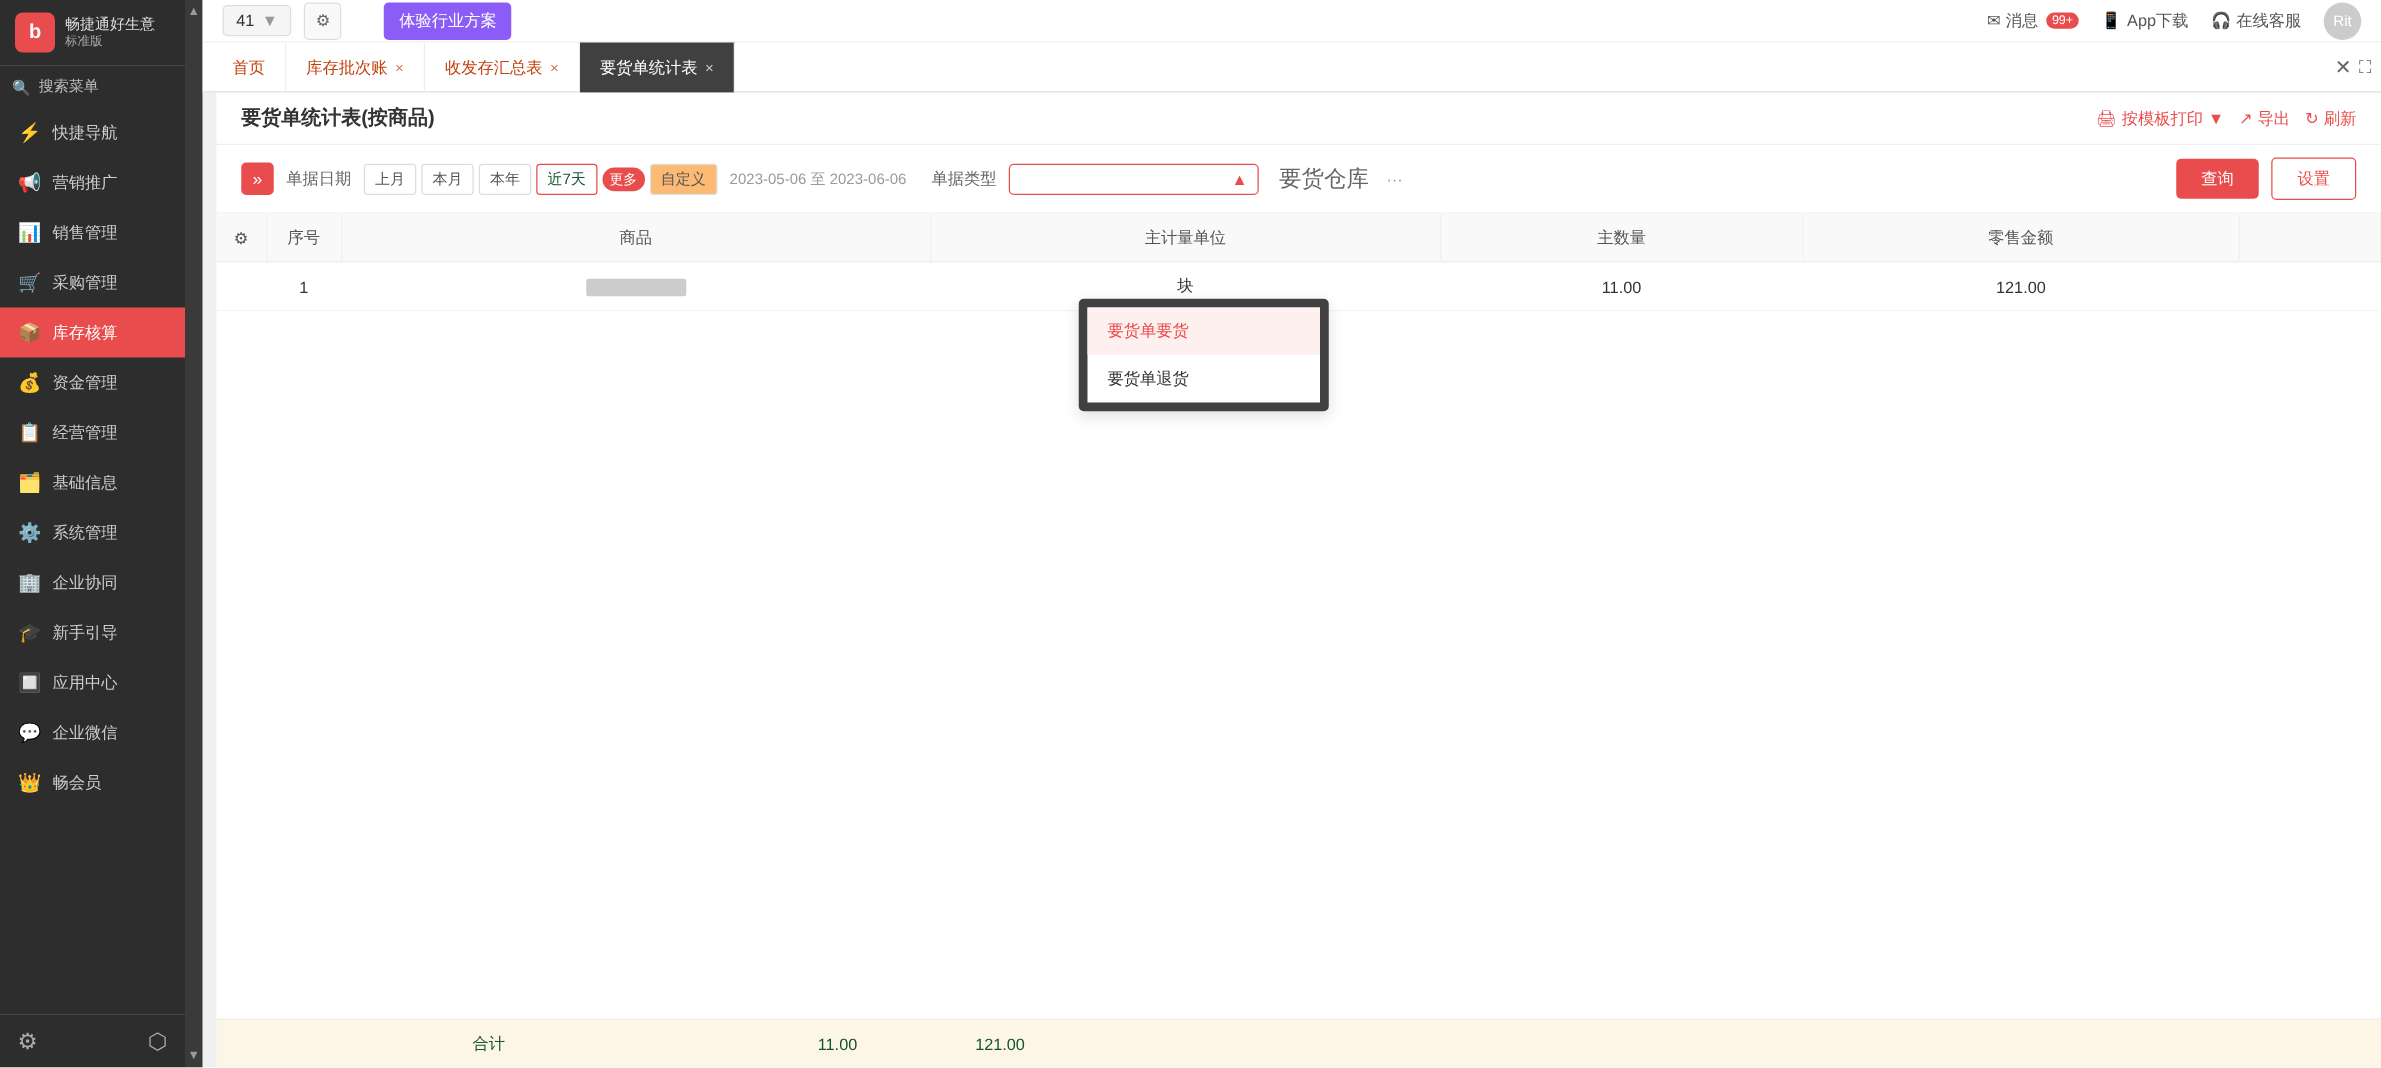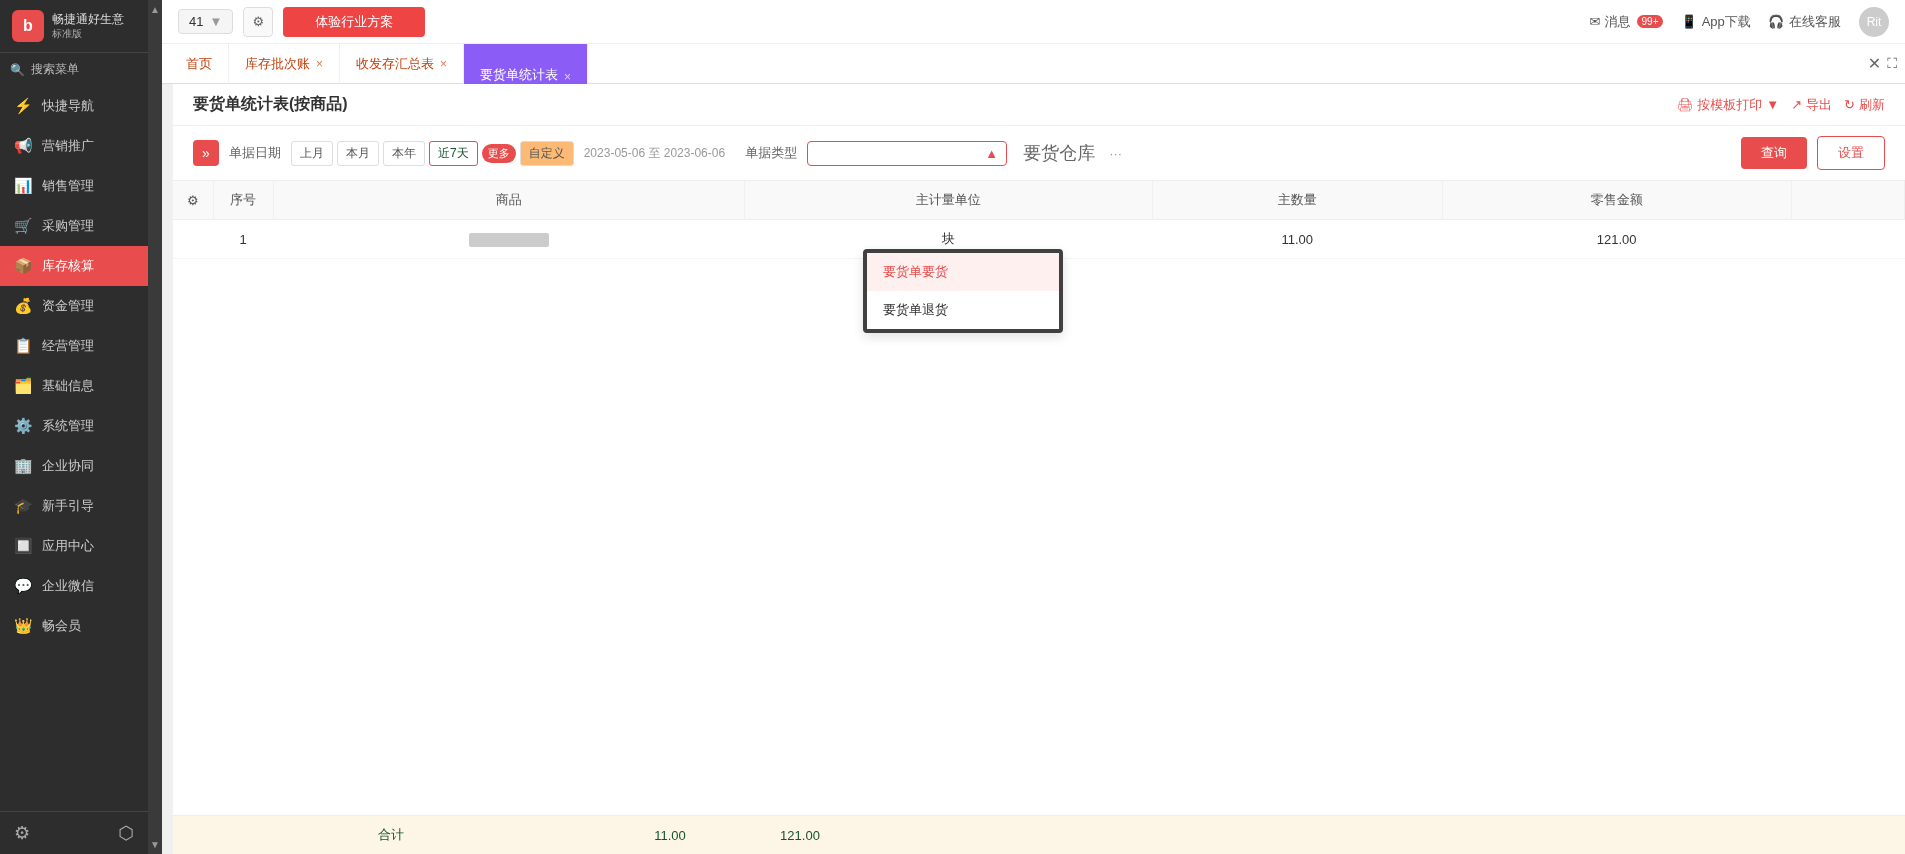--- a/index.html
+++ b/index.html
@@ -71,21 +71,21 @@
 
     
     .main-area { flex: 1; display: flex; flex-direction: column; overflow: hidden; }
 
     
     .top-bar {
       background: #fff;
       display: flex;
       align-items: center;
       padding: 0 16px;
-      height: 44px;
+      height: 34px;
       border-bottom: 1px solid #eee;
       flex-shrink: 0;
     }
     .top-bar-left { display: flex; align-items: center; flex: 1; }
     .tab-selector {
       display: flex;
       align-items: center;
       background: #f5f5f5;
       border: 1px solid #ddd;
       border-radius: 4px;
@@ -100,27 +100,28 @@
       width: 30px; height: 30px;
       border: 1px solid #ddd;
       border-radius: 4px;
       display: flex; align-items: center; justify-content: center;
       cursor: pointer;
       color: #666;
       margin-right: 10px;
       background: #f9f9f9;
     }
     .trial-btn {
-      background: #ef4444;
+      background: #8b5cf6;
       color: white;
       border: none;
       border-radius: 4px;
-      padding: 6px 32px;
-      font-size: 13px;
-      cursor: pointer;
+      padding: 6px 12px;
+      font-size: 13px;
+      cursor: pointer;
+      margin-left: 24px;
     }
     .top-bar-right { display: flex; align-items: center; gap: 18px; }
     .top-bar-action { display: flex; align-items: center; color: #555; cursor: pointer; font-size: 13px; gap: 4px; }
     .badge {
       background: #e84c4c;
       color: white;
       border-radius: 10px;
       font-size: 10px;
       padding: 1px 5px;
       margin-left: 2px;
@@ -142,23 +143,22 @@
       align-items: center;
       padding: 0 16px;
       height: 40px;
       cursor: pointer;
       color: #c2410c;
       font-size: 13px;
       border-right: 1px solid #eee;
       white-space: nowrap;
     }
     .tab-item.active {
-      background: #8b5cf6;
-      color: white;
-      align-items: flex-end;
+      background: #404040;
+      color: white;
     }
     .tab-close {
       margin-left: 6px;
       color: inherit;
       opacity: 0.7;
       font-size: 12px;
     }
     .tab-bar-close { margin-left: auto; cursor: pointer; color: #666; font-size: 16px; }
     .tab-bar-expand { cursor: pointer; color: #666; font-size: 14px; margin-left: 6px; }
 
@@ -263,21 +263,21 @@
       border-radius: 4px;
       padding: 7px 20px;
       font-size: 13px;
       cursor: pointer;
     }
 
     
     .dropdown-overlay {
       position: absolute;
       background: #fff;
-      border: 4px solid #404040;
+      border: 7px solid #404040;
       border-radius: 4px;
       box-shadow: 0 4px 12px rgba(0,0,0,0.12);
       z-index: 100;
       min-width: 200px;
     }
     .dropdown-item {
       padding: 10px 16px;
       cursor: pointer;
       font-size: 13px;
       color: #333;

